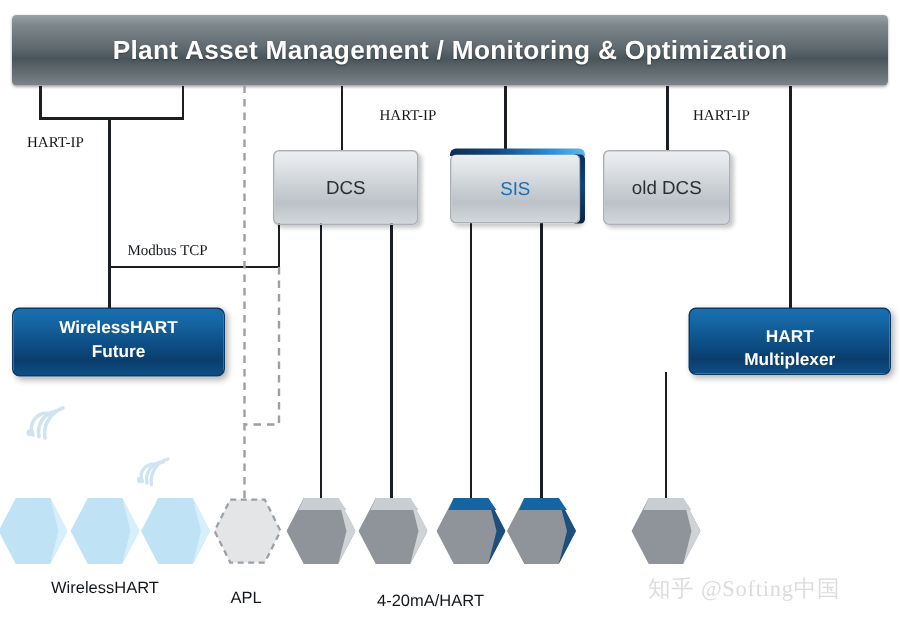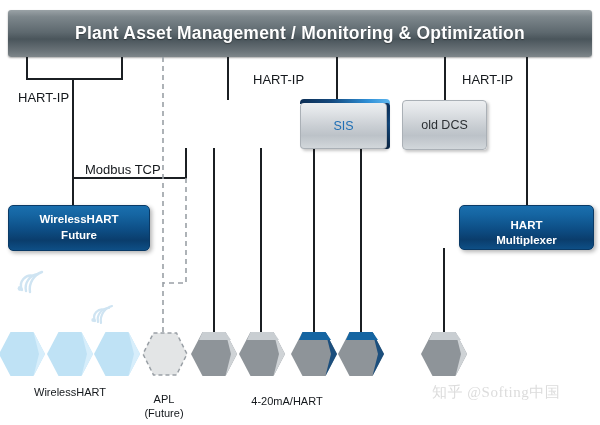--- a/index.html
+++ b/index.html
@@ -48,21 +48,21 @@
   .bbox{
     position:absolute;border-radius:5px;
     background:linear-gradient(to bottom,#1a6fae 0%,#1565a2 20%,#0d4d84 55%,#0a3d6c 78%,#0e4f86 100%);
     border:1px solid #0a3a66;
     box-shadow:2px 2px 4px rgba(0,0,0,.3);
     display:flex;flex-direction:column;align-items:center;justify-content:center;
   }
   .bbox .lbl{color:#ffffff;font-size:11.5px;font-weight:bold;line-height:1.35;text-align:center;}
 
   
-  .cap{position:absolute;font-size:13px;color:#14181c;white-space:nowrap;}
+  .cap{position:absolute;font-size:10px;color:#14181c;white-space:nowrap;font-family:Liberation Serif, serif;}
 
   
   .blab{position:absolute;font-size:11px;color:#14181c;text-align:center;white-space:nowrap;line-height:1.3;}
 
   
   .hex{position:absolute;width:46px;height:48px;}
   .hex svg{width:46px;height:48px;display:block;}
 
   
   .wifi{position:absolute;}
@@ -113,20 +113,23 @@
 
       <path d="M186,178 L186,283 L163,283"></path>
     </g>
   </svg>
 
   <div class="cap" style="left:18px;top:90px;">HART-IP</div>
   <div class="cap" style="left:253px;top:72px;">HART-IP</div>
   <div class="cap" style="left:462px;top:72px;">HART-IP</div>
   <div class="cap" style="left:85px;top:162px;">Modbus TCP</div>
 
+  <div class="gbox" style="left:182px;top:100px;width:95px;height:48px;">
+    <span class="lbl">DCS</span>
+  </div>
 
   <div class="sis-top" style="left:300px;top:99px;width:90px;"></div>
   <div class="sis-side" style="left:383px;top:103px;height:46px;"></div>
   <div class="gbox sis" style="left:300px;top:103px;width:85px;height:45px;">
     <span class="lbl">SIS</span>
   </div>
 
   <div class="gbox" style="left:402px;top:100px;width:83px;height:48px;">
     <span class="lbl">old DCS</span>
   </div>
@@ -222,20 +225,19 @@
         <polygon points="11.5,2 34.5,2 46,24 34.5,46 11.5,46 0,24" fill="#8e9499"></polygon>
         <polygon points="34.5,2 46,24 34.5,46 40,24" fill="#cfd3d6"></polygon>
         <polygon points="11.5,2 34.5,2 40,10 8,10" fill="#c9ced2"></polygon>
       </svg>
   </div>
 
   <div class="blab" style="left:23px;top:385px;width:94px;">WirelessHART</div>
 
   <div class="blab" style="left:128px;top:381px;width:72px;margin-top:11px;">
     <div>APL</div>
-    <div>(Future)</div>
   </div>
 
   <div class="blab" style="left:232px;top:394px;width:110px;">4-20mA/HART</div>
 
   <div class="watermark">知乎 @Softing中国</div>
 
 </div>
 
 </body></html>

